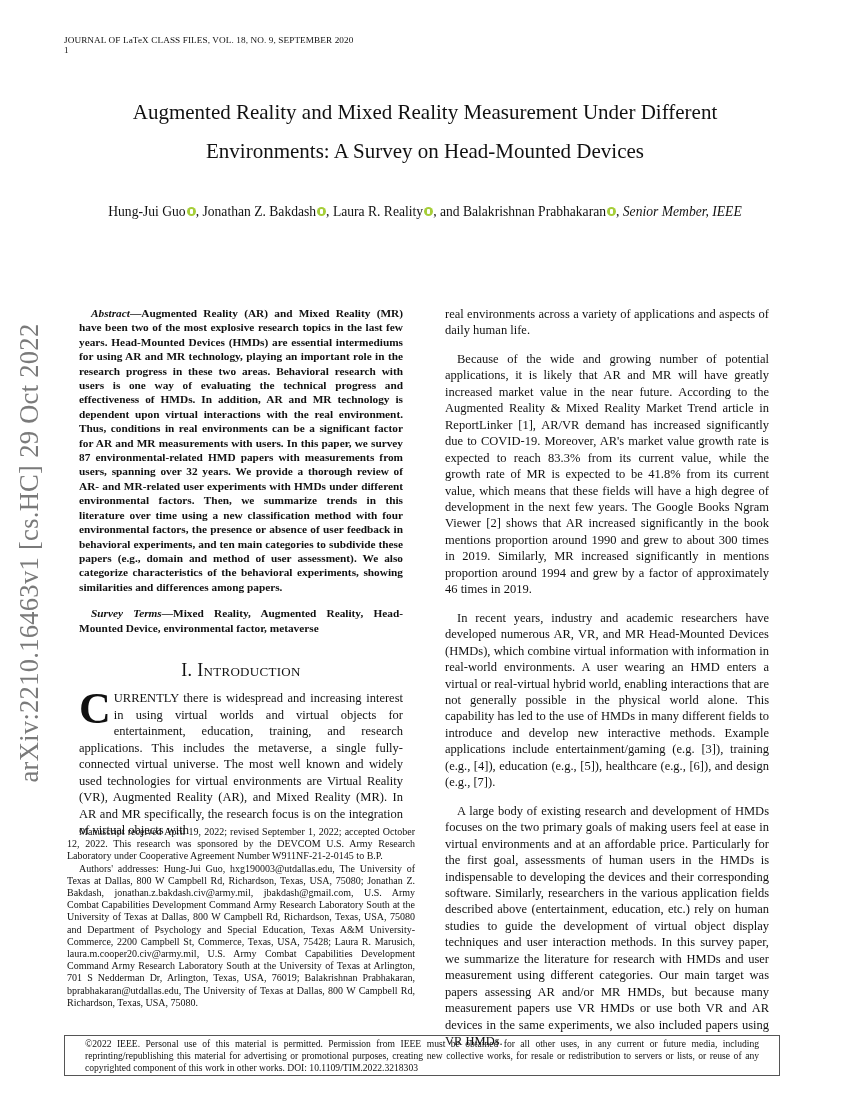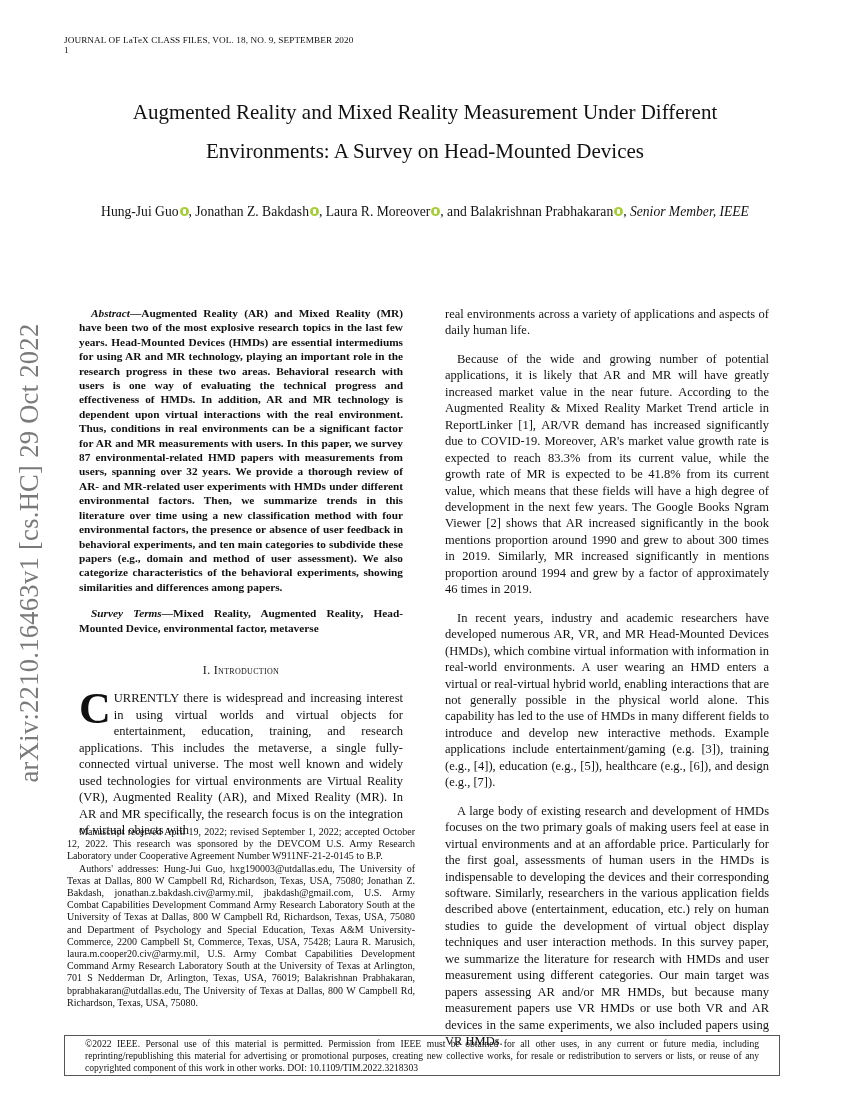--- a/index.html
+++ b/index.html
@@ -42,21 +42,21 @@
     font-size: 12.5px; line-height: 16.45px; text-align: justify; hyphens: auto;
   }
   .col-left { left: 67px; }
   .col-right { left: 433px; }
   .col p { margin: 12px; text-indent: 12px; }
   .abstract { font-weight: bold; font-size: 11.3px; line-height: 14.4px; }
   .abstract .lead { font-style: italic; font-weight: bold; }
   .index-terms { margin-top: 10px !important; font-weight: bold; font-size: 11.3px; line-height: 14.4px; }
   .index-terms .lead { font-style: italic; font-weight: bold; }
   .section-heading {
-    text-align: center; font-size: 12px; margin: 27px 0 6px 0; letter-spacing: 0.3px;
+    text-align: center; font-size: 18px; margin: 27px 0 6px 0; letter-spacing: 0.3px;
     font-variant: small-caps;
   }
   .intro-para { text-indent: 0 !important; }
   .dropcap {
     float: left; font-size: 44px; line-height: 36px; font-weight: bold;
     margin: 1px 3px 0 0; padding: 0;
   }
   .footnotes {
     position: absolute; top: 826px; left: 67px; width: 348px;
     font-size: 10px; line-height: 12.2px; text-align: justify;
@@ -72,21 +72,21 @@
 <body>
 
 <div class="running-head">
   <span>JOURNAL OF LaTeX CLASS FILES, VOL. 18, NO. 9, SEPTEMBER 2020</span>
   <span>1</span>
 </div>
 
 <h1 class="title">Augmented Reality and Mixed Reality Measurement Under Different Environments: A Survey on Head-Mounted Devices</h1>
 
 <div class="authors">
-  <span>Hung-Jui Guo</span><span class="orcid"></span><span>, </span><span>Jonathan Z. Bakdash</span><span class="orcid"></span><span>, </span><span>Laura R. Moreover</span><span class="orcid"></span><span>, and </span><span>Balakrishnan Prabhakaran</span><span class="orcid"></span><span>, </span><span class="ital">Senior Member, IEEE</span>
+  <span>Hung-Jui Guo</span><span class="orcid"></span><span>, </span><span>Jonathan Z. Bakdash</span><span class="orcid"></span><span>, </span><span>Laura R. Reality</span><span class="orcid"></span><span>, and </span><span>Balakrishnan Prabhakaran</span><span class="orcid"></span><span>, </span><span class="ital">Senior Member, IEEE</span>
 </div>
 
 <div class="arxiv-stamp">
   <span>arXiv:2210.16463v1  [cs.HC]  29 Oct 2022</span>
 </div>
 
 <div class="col col-left">
   <p class="abstract"><span class="lead">Abstract</span><span>—</span><span>Augmented Reality (AR) and Mixed Reality (MR) have been two of the most explosive research topics in the last few years. Head-Mounted Devices (HMDs) are essential intermediums for using AR and MR technology, playing an important role in the research progress in these two areas. Behavioral research with users is one way of evaluating the technical progress and effectiveness of HMDs. In addition, AR and MR technology is dependent upon virtual interactions with the real environment. Thus, conditions in real environments can be a significant factor for AR and MR measurements with users. In this paper, we survey 87 environmental-related HMD papers with measurements from users, spanning over 32 years. We provide a thorough review of AR- and MR-related user experiments with HMDs under different environmental factors. Then, we summarize trends in this literature over time using a new classification method with four environmental factors, the presence or absence of user feedback in behavioral experiments, and ten main categories to subdivide these papers (e.g., domain and method of user assessment). We also categorize characteristics of the behavioral experiments, showing similarities and differences among papers.</span></p>
   <p class="index-terms"><span class="lead">Survey Terms</span><span>—</span><span>Mixed Reality, Augmented Reality, Head-Mounted Device, environmental factor, metaverse</span></p>
   <div class="section-heading">I. Introduction</div>

